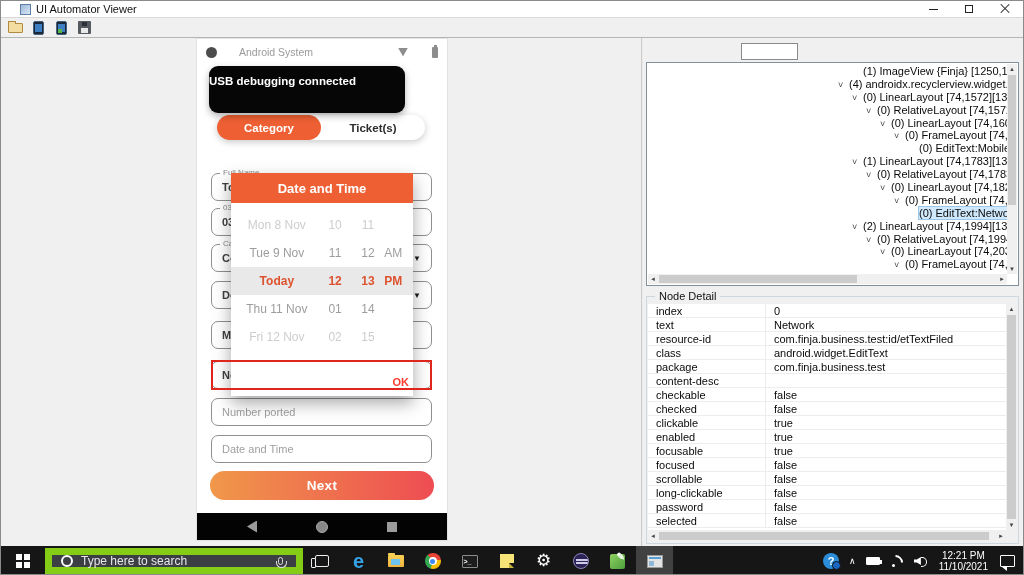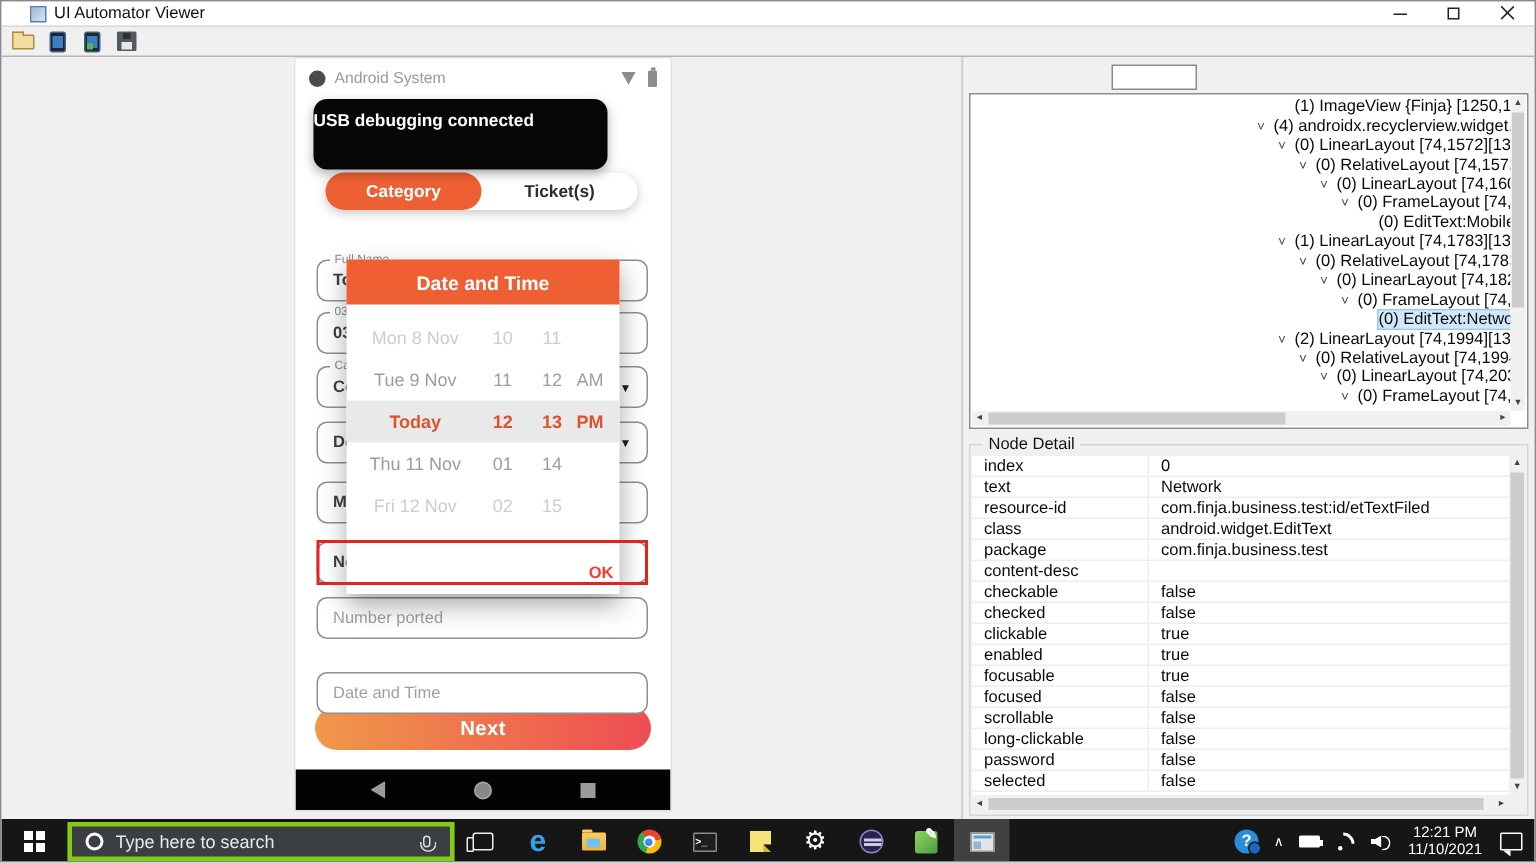--- a/index.html
+++ b/index.html
@@ -30,38 +30,38 @@
   .ico-save{width:13px;height:13px;background:#555a61;position:relative;border-radius:1px;}
   .ico-save::before{content:"";position:absolute;left:3px;bottom:1px;width:7px;height:5px;background:#e8e8e8;}
   .ico-save::after{content:"";position:absolute;left:4px;top:1px;width:5px;height:4px;background:#2c3036;}
 
   
   .main{position:relative;height:508px;background:#f0f0f0;overflow:hidden;}
   .vdivider{position:absolute;left:640px;top:0;bottom:0;width:2px;background:linear-gradient(90deg,#bdbdbd,#fafafa);}
 
   
   .phone{position:absolute;left:196px;top:1px;width:250px;height:501px;background:#fff;box-shadow:0 0 0 1px #e2e2e2;overflow:hidden;}
-  .p-status{height:26px;display:flex;align-items:center;padding:0 9px;gap:6px;}
+  .p-status{height:26px;display:flex;align-items:center;padding:0 9px;gap:22px;}
   .sys-dot{width:11px;height:11px;border-radius:50%;background:#4c4c4c;}
   .p-status .app-label{color:#9a9a9a;font-size:10.5px;flex:1;}
   .p-wifi{width:10px;height:9px;background:#8d8d8d;clip-path:polygon(0 0,100% 0,50% 100%);}
   .p-batt{width:6px;height:11px;background:#8d8d8d;border-radius:1px;position:relative;margin-left:2px;}
   .p-batt::before{content:"";position:absolute;left:1.5px;top:-2px;width:3px;height:2px;background:#8d8d8d;}
   .p-notif{position:absolute;left:12px;top:27px;width:196px;height:47px;background:#060606;border-radius:9px;color:#fff;padding:9px 0;box-shadow:0 3px 7px rgba(0,0,0,.3);z-index:3;}
   .p-notif .t{font-size:11.5px;font-weight:bold;}
   .p-notif .b{font-size:11.5px;color:#e3e3e3;margin-top:3px;}
   .p-tabs{position:absolute;left:20px;top:76px;width:208px;height:25px;background:#fff;border-radius:14px;box-shadow:0 2px 7px rgba(0,0,0,.22);display:flex;z-index:2;}
   .p-tab{flex:1;display:flex;align-items:center;justify-content:center;font-size:11.5px;font-weight:bold;color:#2d2d2d;border-radius:14px;}
   .p-tab.active{background:#ee6033;color:#fff;}
   .p-fields{position:absolute;left:14px;top:134px;width:221px;z-index:1;}
   .pfield{position:relative;height:28px;border:1.5px solid #8f8f8f;border-radius:7px;display:flex;align-items:center;padding:0 10px;background:#fff;}
   .pfield:nth-child(1){margin-bottom:7px;} .pfield:nth-child(2){margin-bottom:8px;}
   .pfield:nth-child(3){margin-bottom:9px;} .pfield:nth-child(4){margin-bottom:12px;}
   .pfield:nth-child(5){margin-bottom:12px;} .pfield:nth-child(6){margin-bottom:9px;}
-  .pfield:nth-child(7){margin-bottom:22px;}
+  .pfield:nth-child(7){margin-bottom:9px;}
   .flabel{position:absolute;top:-6px;left:8px;font-size:8px;color:#8a8a8a;background:#fff;padding:0 3px;white-space:nowrap;}
   .fvalue{font-size:11px;color:#3f3f3f;font-weight:bold;white-space:nowrap;}
   .fplace{font-size:11px;color:#9f9f9f;white-space:nowrap;}
   .caret{margin-left:auto;font-size:8px;color:#1c1c1c;}
   .red-rect{position:absolute;left:14px;top:321px;width:221px;height:30px;border:2px solid #e0261c;z-index:7;}
   .p-next{position:absolute;left:13px;top:432px;width:224px;height:29px;border-radius:15px;background:linear-gradient(90deg,#f0984a,#ee4d52);color:#fff;font-weight:bold;font-size:13.5px;display:flex;align-items:center;justify-content:center;letter-spacing:.3px;}
   .p-nav{position:absolute;left:0;bottom:0;width:100%;height:27px;background:#030303;display:flex;align-items:center;justify-content:space-between;padding:0 50px;}
   .nav-back{width:10px;height:12px;background:#9b9b9b;clip-path:polygon(100% 0,100% 100%,0 50%);}
   .nav-home{width:12px;height:12px;border-radius:50%;background:#888;border:1px solid #aaa;}
   .nav-recents{width:10px;height:10px;background:#9b9b9b;}
@@ -108,21 +108,21 @@
   .nd-sbv .th{position:absolute;left:1px;right:1px;top:11px;bottom:11px;background:#ccc;}
   .nd-sbh{position:absolute;left:1px;right:12px;bottom:1px;height:12px;background:#f0f0f0;}
   .nd-sbh .arr{position:absolute;top:1px;width:10px;height:10px;color:#444;font-size:7px;text-align:center;line-height:10px;}
   .nd-sbh .arr.lf{left:0;} .nd-sbh .arr.rt{right:0;}
   .nd-sbh .th{position:absolute;top:2px;bottom:2px;left:11px;width:330px;background:#ccc;}
 
   
   .taskbar{height:30px;background:#161616;display:flex;align-items:stretch;position:relative;}
   .tb-start{width:44px;display:flex;align-items:center;justify-content:center;}
   .win-logo{width:6px;height:6px;background:#fdfdfd;box-shadow:8px 0 0 #fdfdfd,0 8px 0 #fdfdfd,8px 8px 0 #fdfdfd;margin:-8px 0 0 -8px;}
-  .tb-search{width:258px;margin:2px 0;background:#3b3e43;border:3px solid #84cc16;display:flex;align-items:center;gap:8px;padding:0 9px;color:#e8e8e8;font-size:12px;}
+  .tb-search{width:258px;margin:2px 0;background:#3b3e43;border:7px solid #84cc16;display:flex;align-items:center;gap:8px;padding:0 9px;color:#e8e8e8;font-size:12px;}
   .search-ring{width:12px;height:12px;border:2px solid #fff;border-radius:50%;flex:none;}
   .search-text{flex:1;white-space:nowrap;overflow:hidden;}
   .mic{width:5px;height:8px;border:1px solid #dedede;border-radius:3px;position:relative;margin-right:4px;}
   .mic::after{content:"";position:absolute;left:-3px;top:3px;width:9px;height:6px;border:1px solid #dedede;border-top:none;border-radius:0 0 7px 7px;}
   .tb-apps{display:flex;}
   .tb-app{width:37px;display:flex;align-items:center;justify-content:center;position:relative;}
   .tb-app.running::after{content:"";position:absolute;left:4px;right:4px;bottom:0;height:2px;background:#76b9ed;}
   .tb-app.active{background:#414141;}
   .glyph{font-size:15px;font-weight:bold;color:#fff;line-height:1;}
   .icon-task-view{width:14px;height:12px;border:1.5px solid #eee;border-radius:2px;position:relative;background:transparent;}

